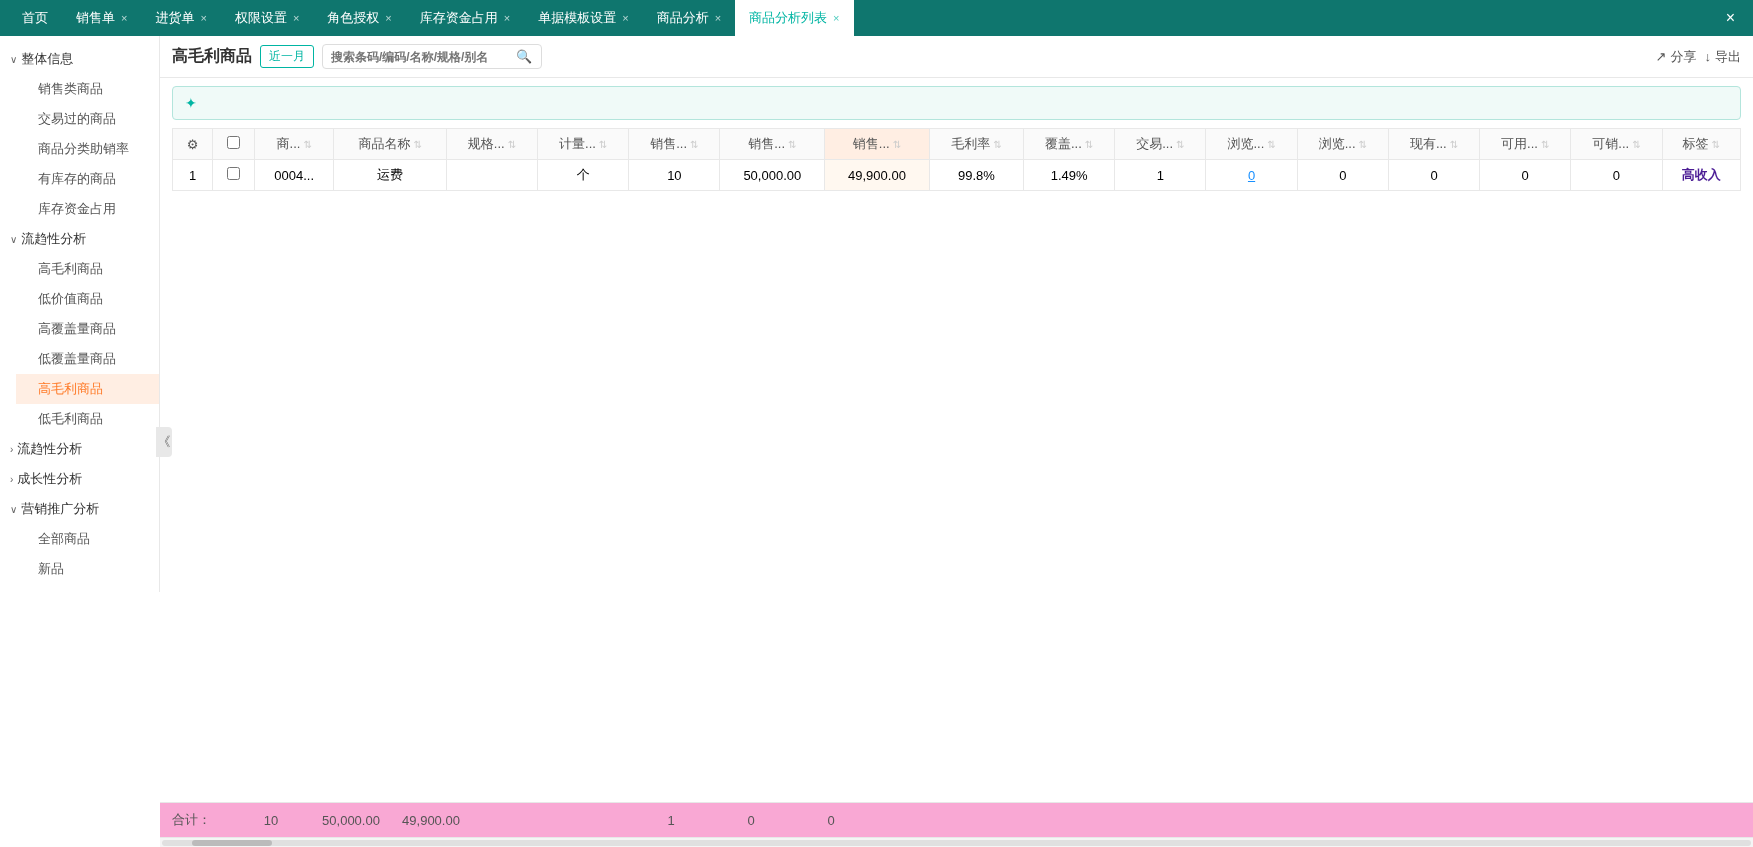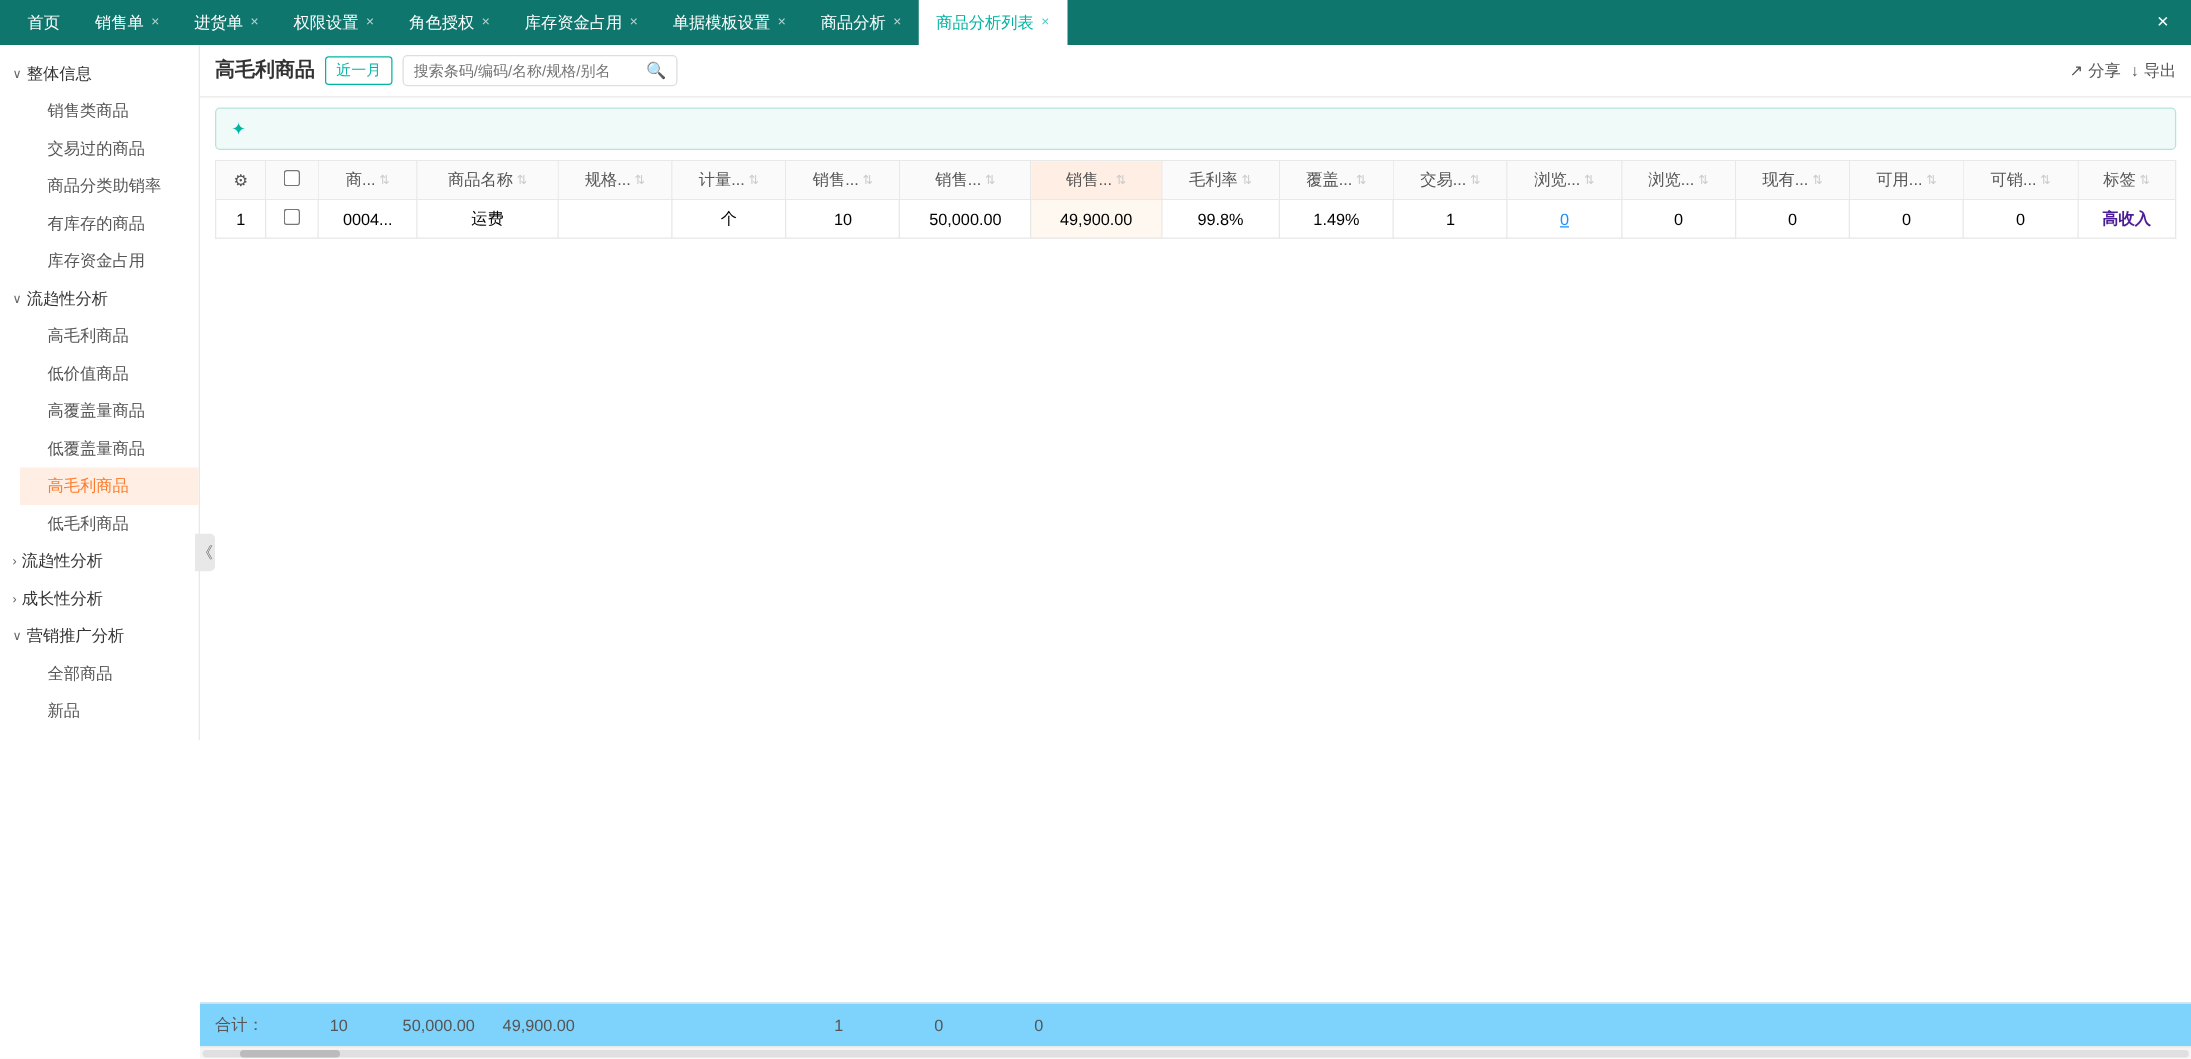--- a/index.html
+++ b/index.html
@@ -137,20 +137,21 @@
       align-items: center;
       gap: 4px;
     }
     .search-input {
       border: none;
       outline: none;
       flex: 1;
       font-size: 12px;
       color: #333;
       background: transparent;
+      font-weight: bold;
     }
     .header-spacer { flex: 1; }
     .header-actions { display: flex; gap: 8px; align-items: center; }
     .action-btn {
       display: flex;
       align-items: center;
       gap: 4px;
       color: #555;
       cursor: pointer;
       font-size: 12px;
@@ -201,21 +202,21 @@
       align-items: center;
       justify-content: center;
       gap: 3px;
     }
     table th .sort-icon { color: #ccc; font-size: 10px; }
     table td { background: #fff; }
     .link-cell { color: #1890ff; text-decoration: underline; cursor: pointer; }
 
     
     .footer-bar {
-      background: #7dd3fc;
+      background: #f9a8d4;
       border-top: 1px solid #e8e8e8;
       padding: 8px 12px;
       display: flex;
       align-items: center;
       font-size: 12px;
       color: #555;
       flex-shrink: 0;
     }
     .footer-label { margin-right: 20px; }
     .footer-values { display: flex; gap: 0; }

